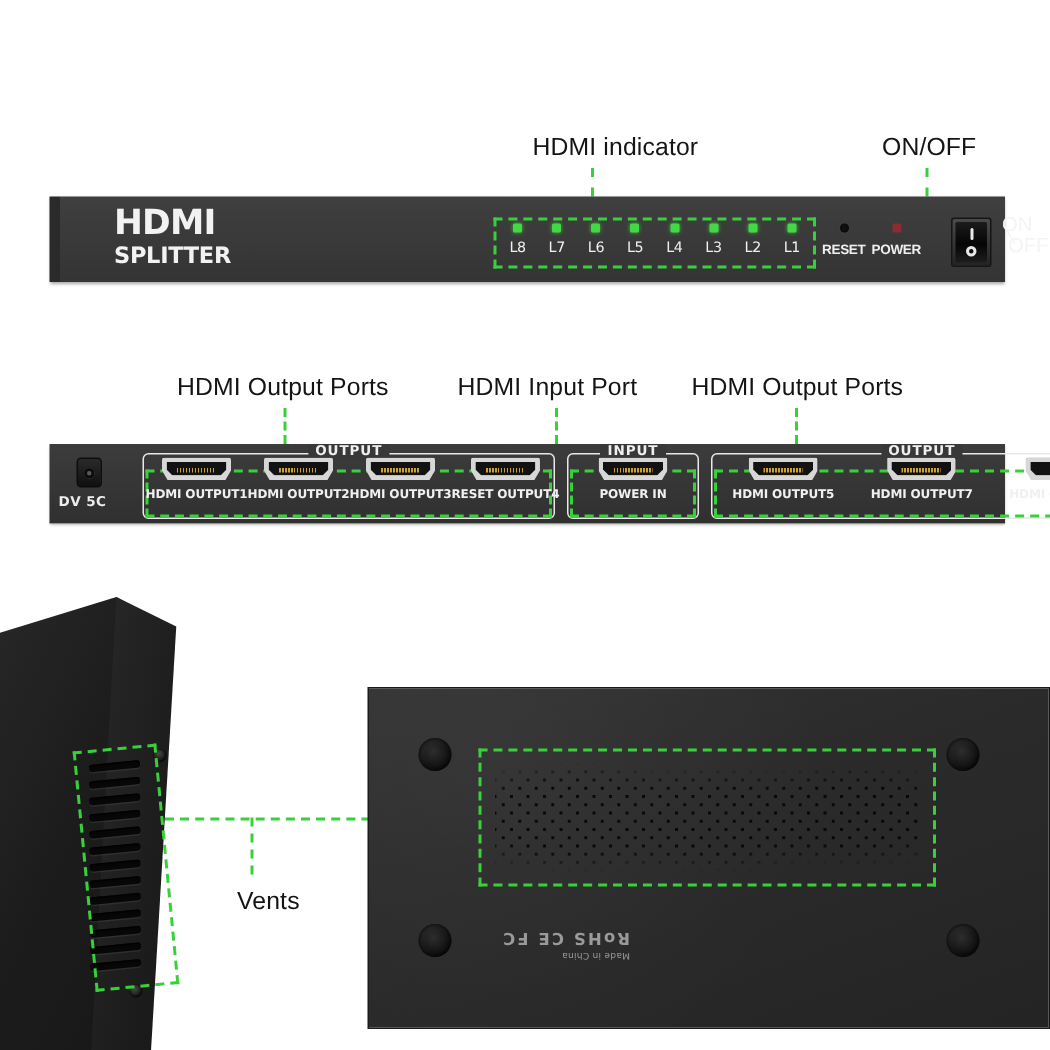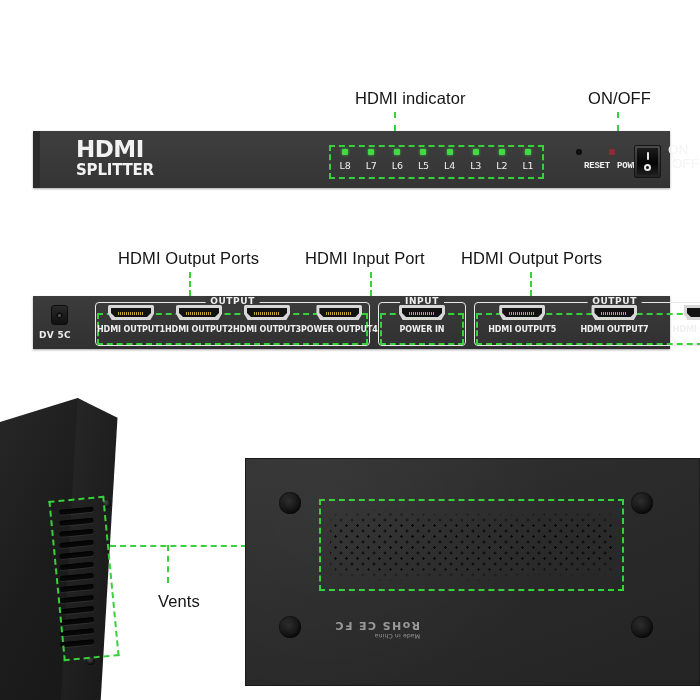--- a/index.html
+++ b/index.html
@@ -141,23 +141,22 @@
     width: 6px;
     height: 6px;
     background: #8d2b33;
     border-radius: 1px;
   }
   .sm-label {
     margin-top: 6px;
     font-size: 9px;
     font-weight: 700;
     color: #efefef;
-    font-family: Liberation Mono, monospace;
+    font-family: Liberation Sans, sans-serif;
     letter-spacing: -0.2px;
-    margin-left: 36px;
   }
 
   
   .switch {
     position: absolute;
     left: 594px;
     top: 14px;
     width: 27px;
     height: 33px;
     background: linear-gradient(180deg,#4a4a4a,#232323);
@@ -567,21 +566,21 @@
             </span>
           </span>
         <span class="port-label">HDMI OUTPUT3</span>
       </div>
       <div class="port-cell">
         <span class="hdmi">
             <span class="hdmi-in">
               <span class="hdmi-pins"></span>
             </span>
           </span>
-        <span class="port-label">POWER OUTPUT4</span>
+        <span class="port-label">RESET OUTPUT4</span>
       </div>
     </div>
 
     <div class="group" style="left:345px; width:88px;">
       <span class="group-title">INPUT</span>
     </div>
     <div class="hl-box" style="left:347px; top:17px; width:84px; height:32px;"></div>
     <div class="ports-row" style="left:347px; width:84px;">
       <div class="port-cell">
         <span class="hdmi">

